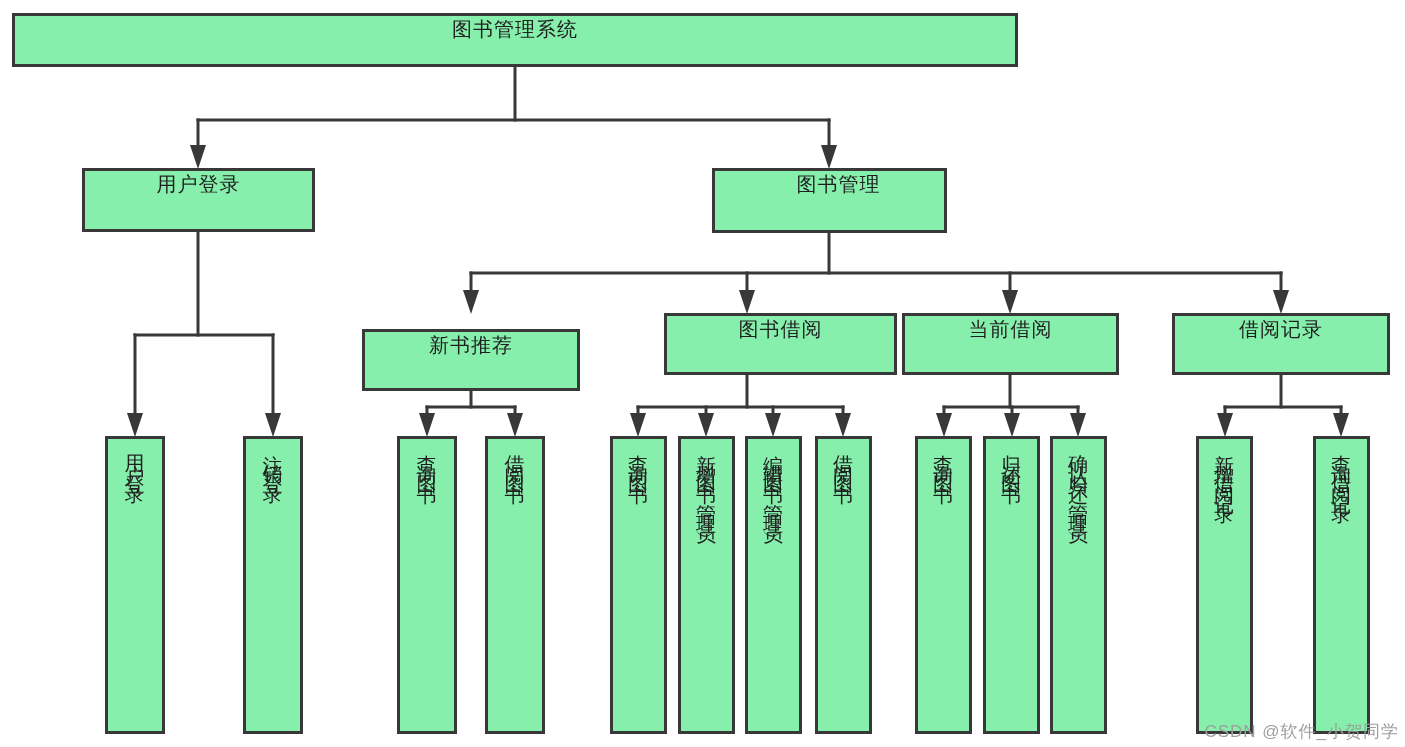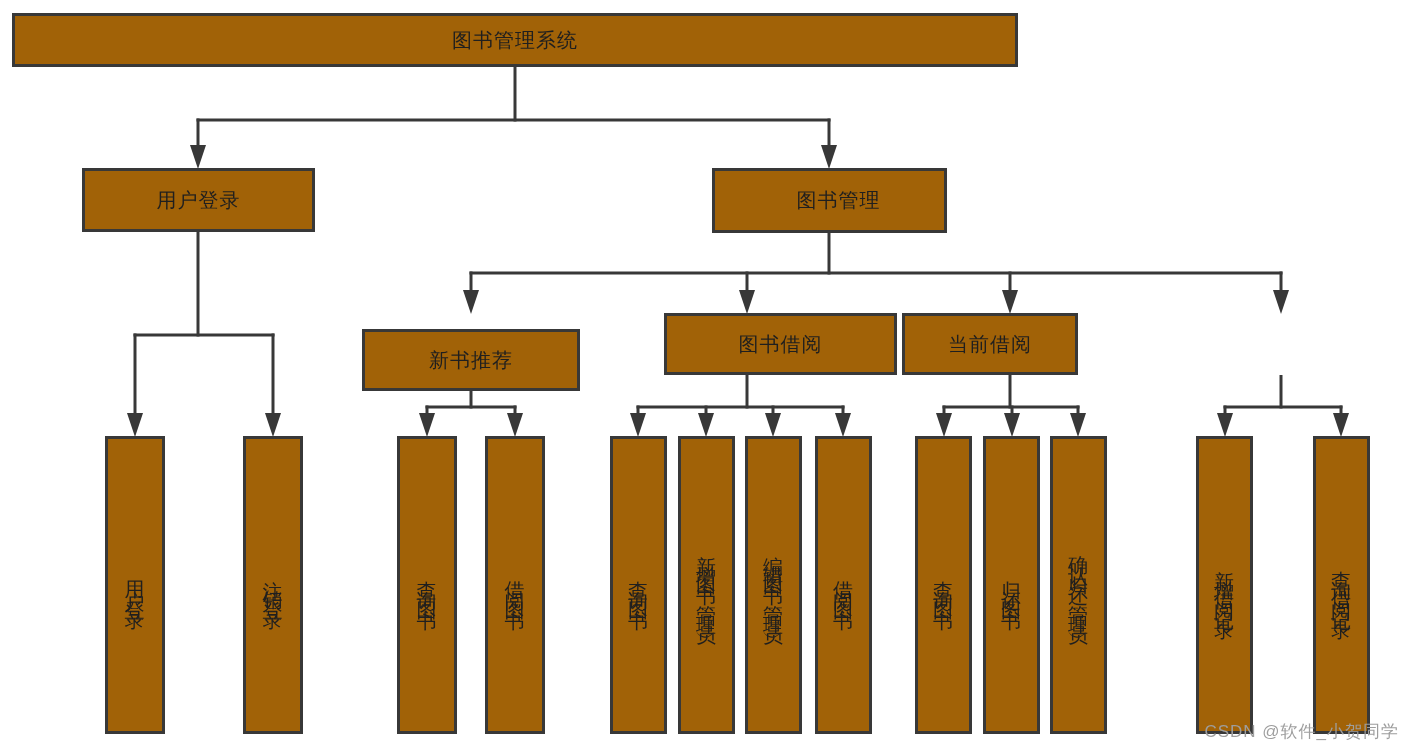--- a/index.html
+++ b/index.html
@@ -8,24 +8,24 @@
     position:relative;
     background:#ffffff;
     font-family:"Liberation Sans", sans-serif;
     overflow:hidden;
     color:#1f1f1f;
   }
   .stage { position:absolute; left:0; top:0; width:1405px; height:747px; }
   svg.connectors { position:absolute; left:0; top:0; z-index:1; }
   .node {
     position:absolute;
-    background:#a16207;
+    background:#86efac;
     border:3px solid #383838;
     display:flex;
-    align-items:center;
+    align-items:flex-start;
     justify-content:center;
     z-index:2;
   }
   .hnode { font-size:20px; letter-spacing:1px; }
   .vnode { top:436px; height:298px; }
   .vtext {
     writing-mode:vertical-rl;
     text-orientation:mixed;
     font-size:20px;
     letter-spacing:10px;
@@ -126,22 +126,25 @@
   <div class="node hnode" style="left:712px; top:168px; width:235px; height:65px;padding-left:18px;">
     <span>图书管理</span>
   </div>
 
   <div class="node hnode" style="left:362px; top:313px; width:218px; height:62px;margin-top:16px;">
     <span>新书推荐</span>
   </div>
   <div class="node hnode" style="left:664px; top:313px; width:233px; height:62px;">
     <span>图书借阅</span>
   </div>
-  <div class="node hnode" style="left:902px; top:313px; width:176px; height:62px;">
+  <div class="node hnode" style="left:902px; top:313px; width:217px; height:62px;">
     <span>当前借阅</span>
+  </div>
+  <div class="node hnode" style="left:1172px; top:313px; width:218px; height:62px;">
+    <span>借阅记录</span>
   </div>
 
   <div class="node vnode" style="left:105px; width:60px;">
     <span class="vtext">用户登录</span>
   </div>
   <div class="node vnode" style="left:243px; width:60px;">
     <span class="vtext">注销登录</span>
   </div>
 
   <div class="node vnode" style="left:397px; width:60px;">

